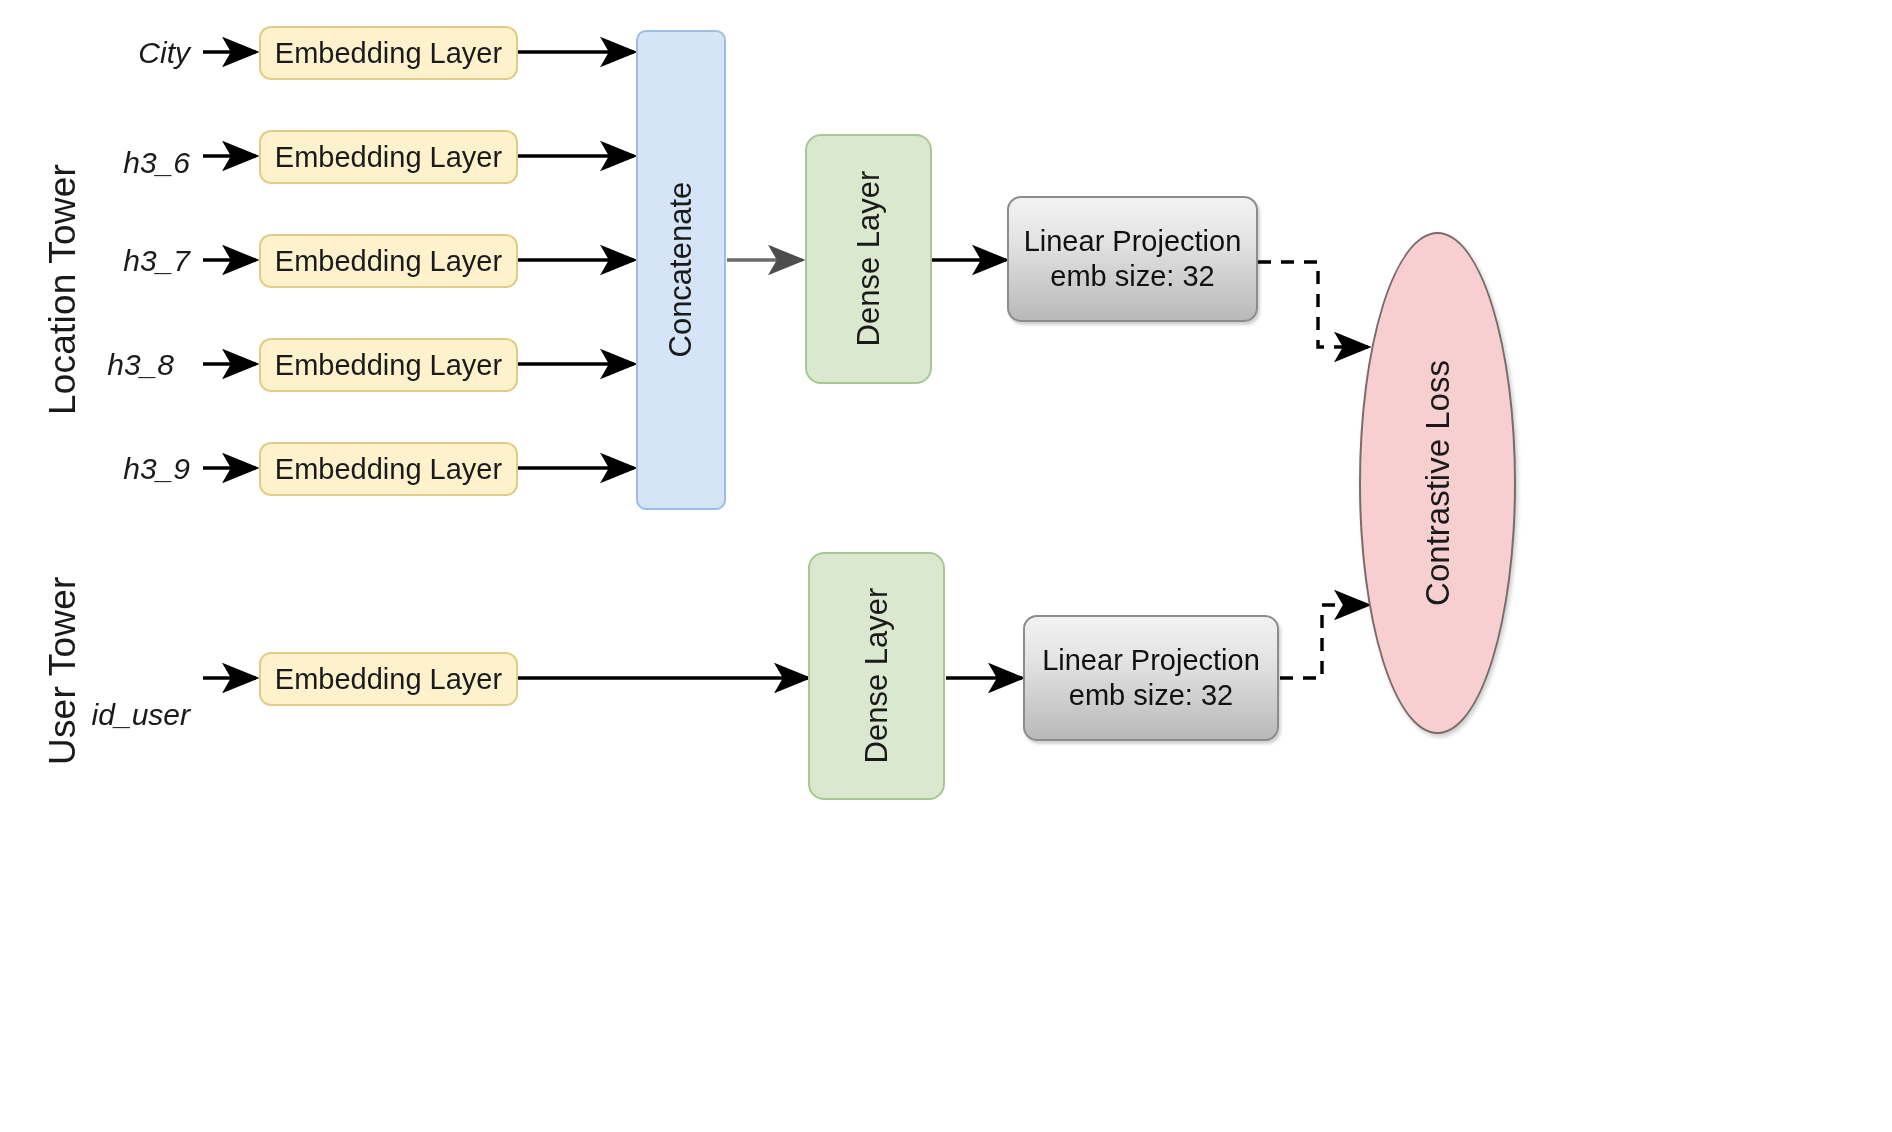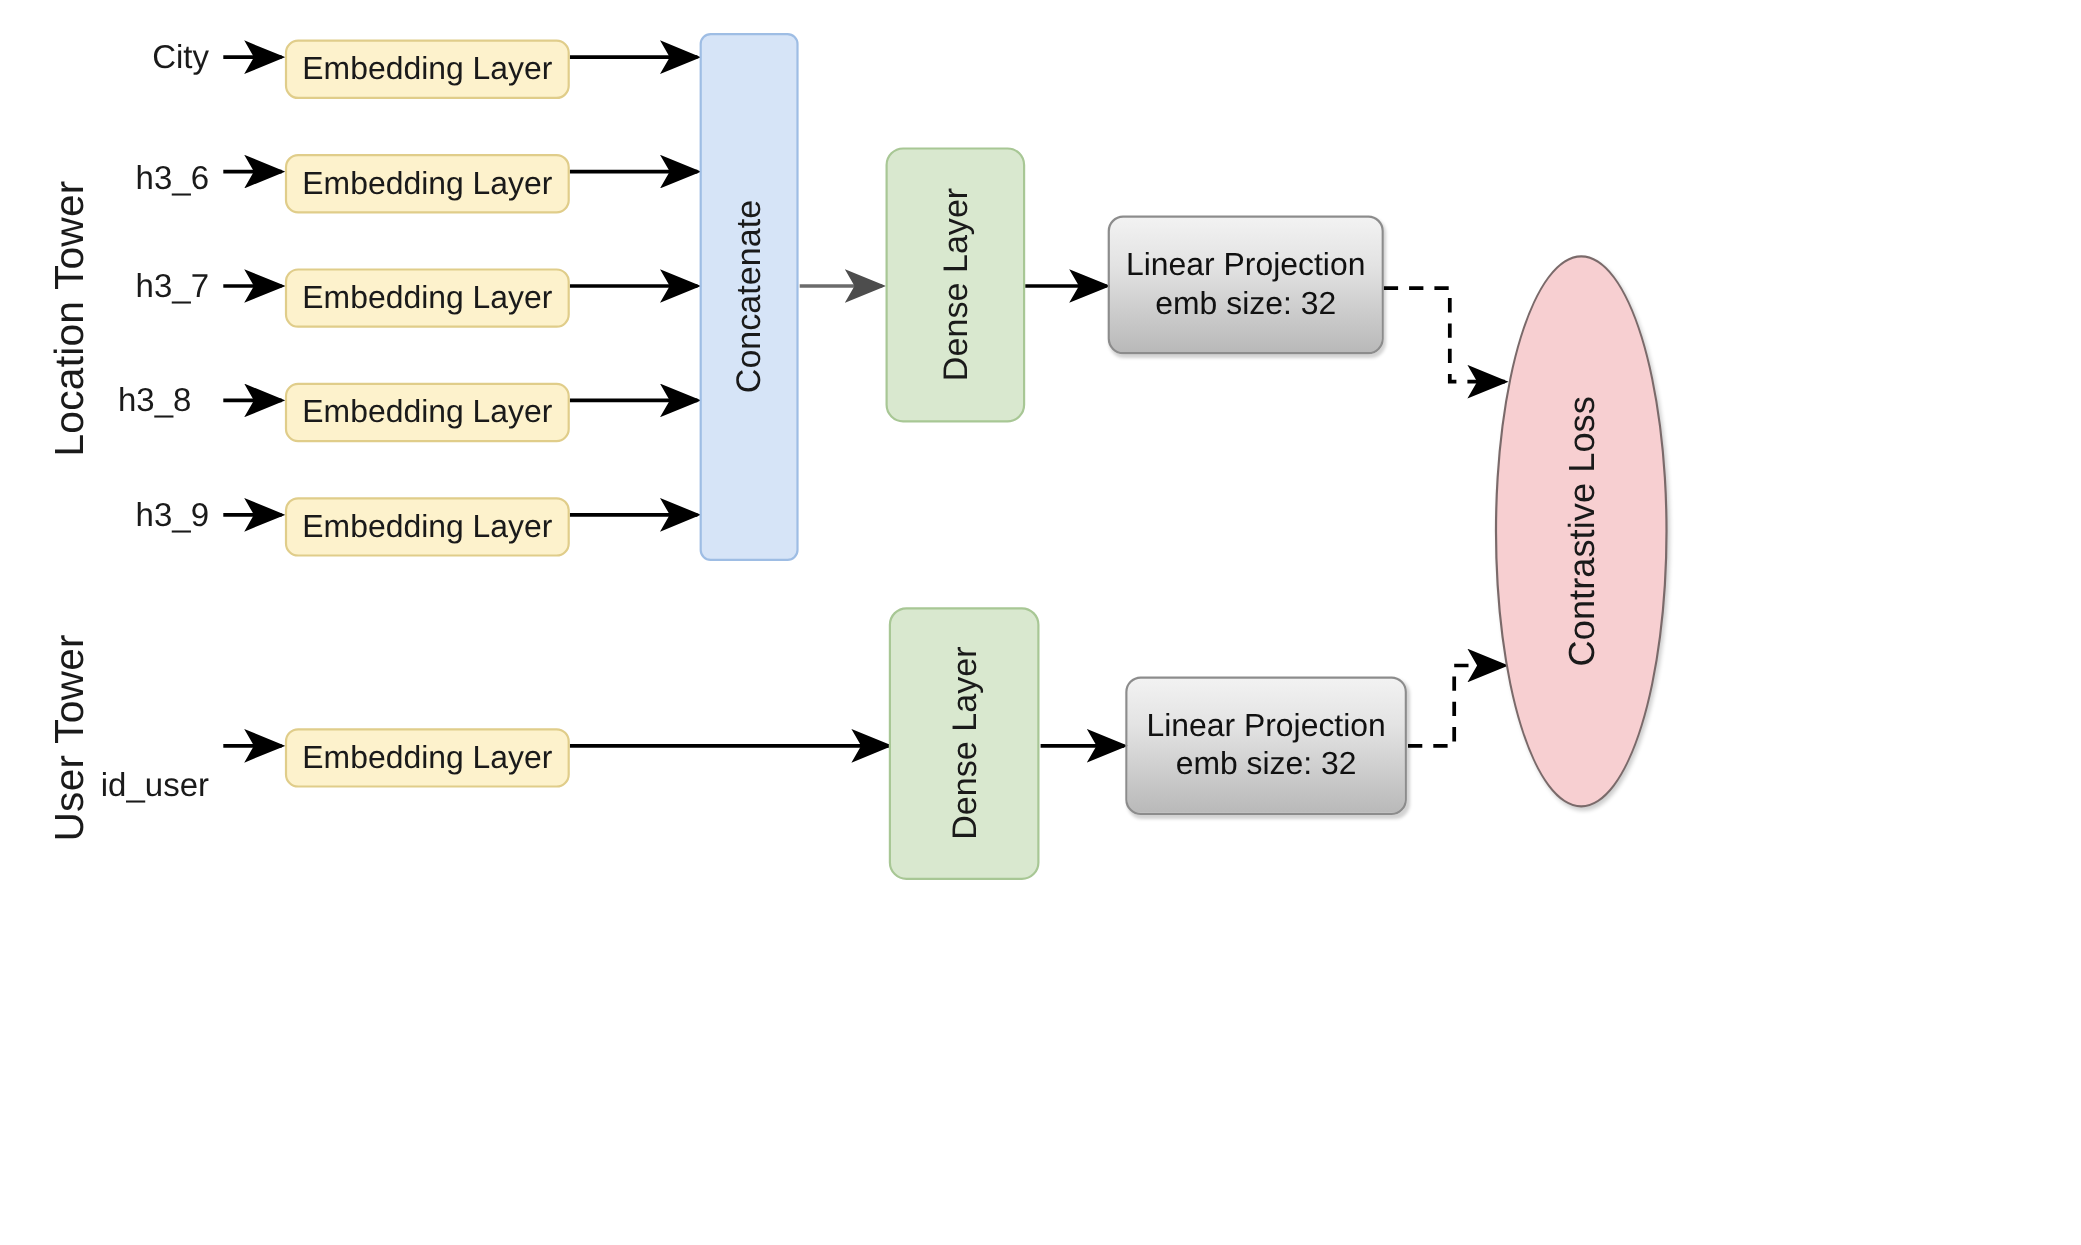--- a/index.html
+++ b/index.html
@@ -26,20 +26,21 @@
     pointer-events: none;
   }
   
   .input-label {
     position: absolute;
     font-size: 30px;
     color: #1a1a1a;
     text-align: right;
     white-space: nowrap;
     line-height: 1;
+    font-style: italic;
   }
   
   .tower-label {
     position: absolute;
     font-size: 37px;
     color: #1a1a1a;
     white-space: nowrap;
     transform-origin: 0 0;
     transform: rotate(-90deg);
     letter-spacing: 0.2px;
@@ -53,21 +54,20 @@
     justify-content: center;
     text-align: center;
     line-height: 1.2;
   }
   .embed-box {
     background: #fdf2cc;
     border: 2px solid #e0cd8a;
     border-radius: 12px;
     font-size: 29px;
     color: #1a1a1a;
-    margin-top: 10px;
   }
   .concat-box {
     background: #d6e4f7;
     border: 2px solid #9ebde4;
     border-radius: 10px;
   }
   .dense-box {
     background: #d9e8cf;
     border: 2px solid #a8c795;
     border-radius: 16px;

